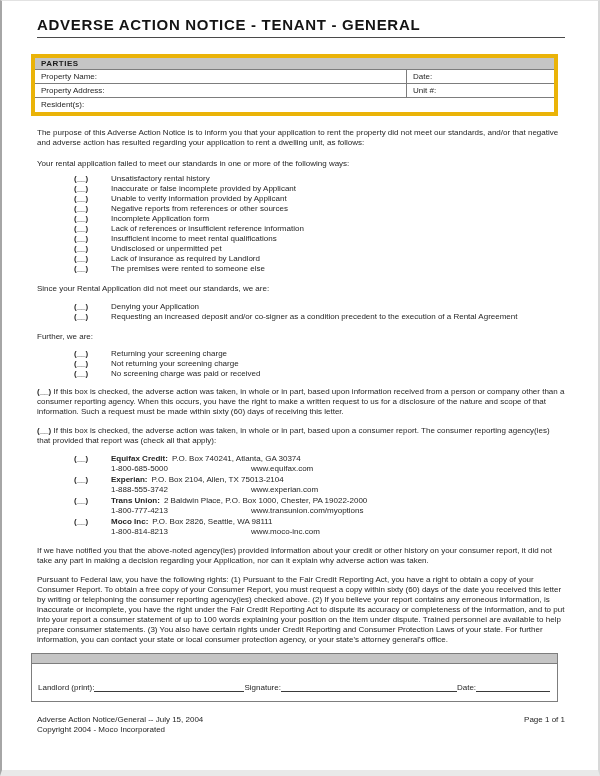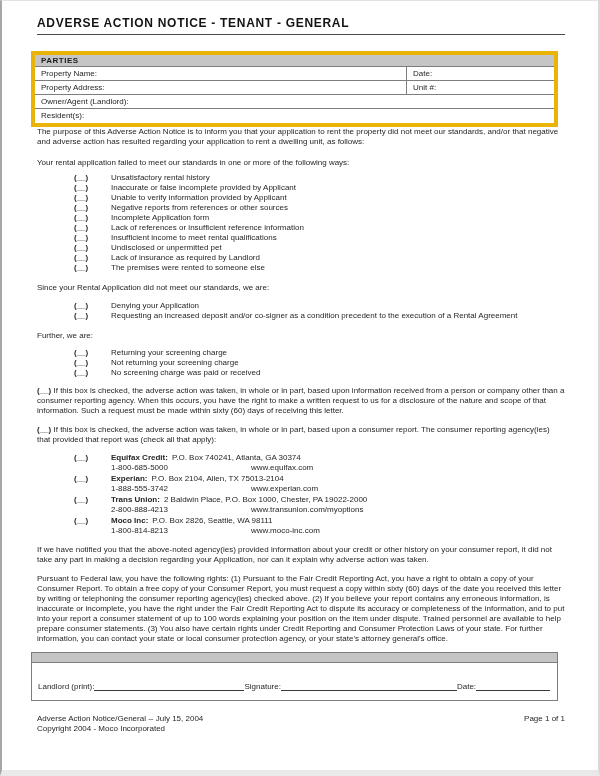--- a/index.html
+++ b/index.html
@@ -14,21 +14,21 @@
     color:#262626;
     overflow:hidden;
     border-left:2px solid #a6a6a6;
     border-right:2px solid #d8d8d8;
     border-top:1px solid #e2e2e2;
     border-bottom:6px solid #e9e9e9;
   }
 
   .title {
     margin:15px 33px 0 35px;
-    font-size:12px;
+    font-size:15px;
     font-weight:bold;
     letter-spacing:0.7px;
     color:#141414;
     padding-bottom:4px;
     border-bottom:1px solid #4a4a4a;
     white-space:nowrap;
   }
 
   
   .parties {
@@ -109,21 +109,21 @@
   .sig-row .sl { flex:none; }
   .sig-line { border-bottom:1px solid #3a3a3a; height:9px; flex:none; }
   .sig-line.l1 { width:150px; }
   .sig-line.l2 { width:176px; }
   .sig-line.l3 { flex:1; }
 
   
   .footer { margin:13px 33px 0 35px; line-height:10px; }
   .footer .row1 { display:flex; justify-content:space-between; white-space:nowrap; }
 
-  .mt12 { margin-top:0; }
+  .mt12 { margin-top:12px; }
   .mt11 { margin-top:11px; }
   .mt10 { margin-top:10px; }
   .mt9  { margin-top:9px; }
   .mt8  { margin-top:8px; }
   .mt7  { margin-top:7px; }
   .mt5  { margin-top:5px; }
 </style>
 </head>
 <body>
 
@@ -135,23 +135,20 @@
     <div class="hdr">PARTIES</div>
     <div class="row">
       <div class="cell left">Property Name:</div>
       <div class="cell right">Date:</div>
     </div>
     <div class="row">
       <div class="cell left">Property Address:</div>
       <div class="cell right">Unit #:</div>
     </div>
     <div class="row">
-      <div class="cell full">Owner/Agent (Landlord):</div>
-    </div>
-    <div class="row">
       <div class="cell full">Resident(s):</div>
     </div>
   </div>
 
   <div class="para mt12">The purpose of this Adverse Action Notice is to inform you that your application to rent the property did not meet our standards, and/or that negative and adverse action has resulted regarding your application to rent a dwelling unit, as follows:</div>
   <div class="para mt11">Your rental application failed to meet our standards in one or more of the following ways:</div>
 
   <div class="mt5">
     <div class="check-row">
         <span class="cb">(__)</span>
@@ -252,21 +249,21 @@
           <span class="web">www.experian.com</span>
         </div>
     </div>
     <div class="agency">
       <div class="name-line">
           <span class="cb">(__)</span>
           <span class="nm">Trans Union:</span>
           <span class="addr">2 Baldwin Place, P.O. Box 1000, Chester, PA  19022-2000</span>
         </div>
       <div class="contact-line">
-          <span class="ph">2-800-888-4213</span>
+          <span class="ph">1-800-777-4213</span>
           <span class="web">www.transunion.com/myoptions</span>
         </div>
     </div>
     <div class="agency">
       <div class="name-line">
           <span class="cb">(__)</span>
           <span class="nm">Moco Inc:</span>
           <span class="addr">P.O. Box 2826, Seattle, WA 98111</span>
         </div>
       <div class="contact-line">

